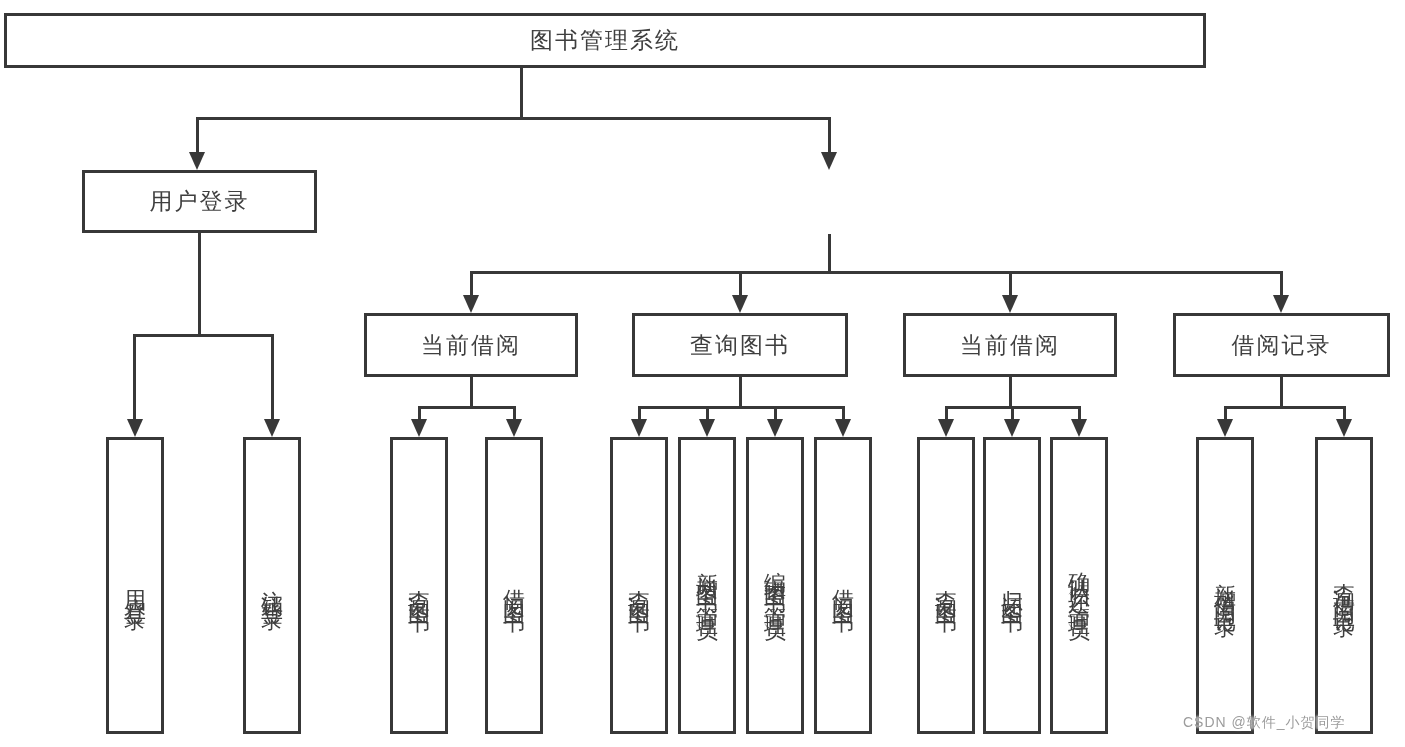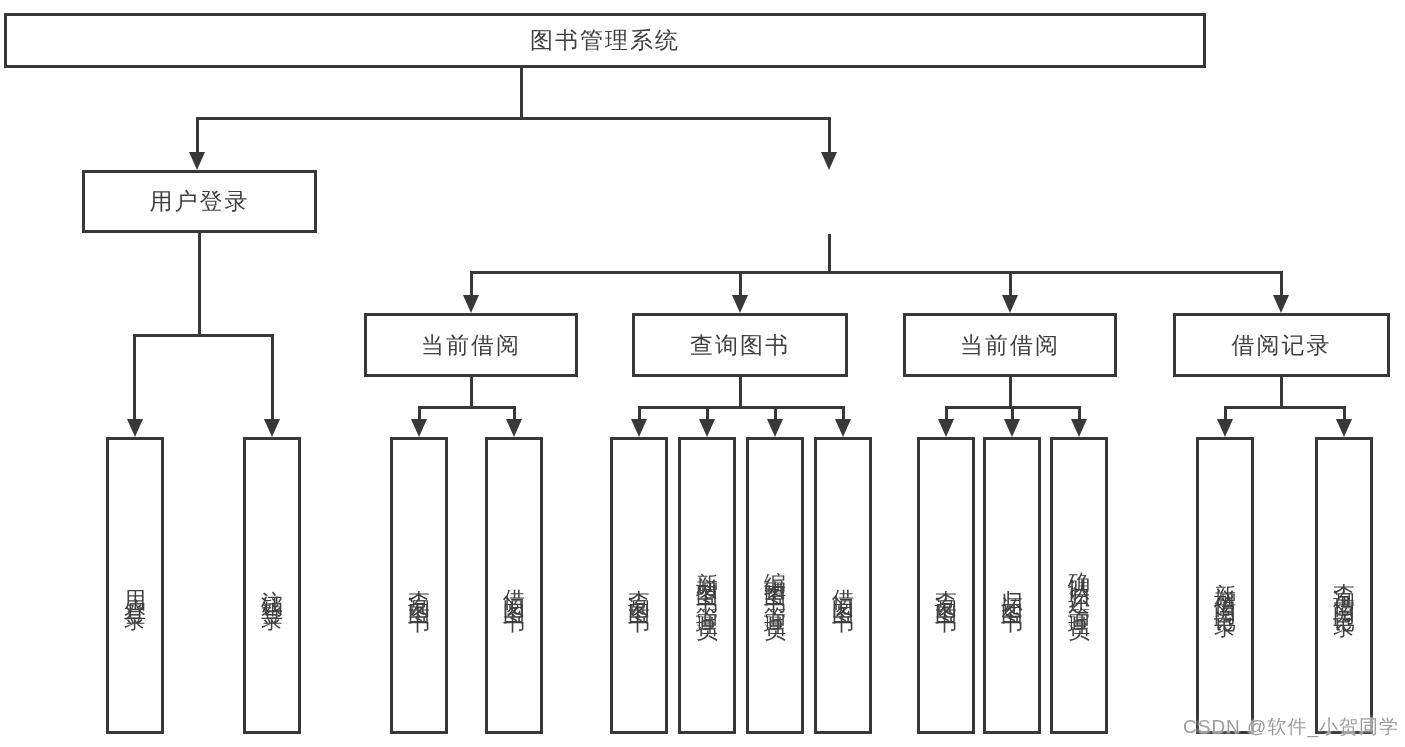--- a/index.html
+++ b/index.html
@@ -42,21 +42,21 @@
   .hl{position:absolute;height:3px;background:var(--line);}
   .ah{
     position:absolute;width:0;height:0;
     border-left:8px solid transparent;
     border-right:8px solid transparent;
     border-top:18px solid var(--line);
   }
   .watermark{
     position:absolute;
     left:1183px;top:714px;
-    font-size:19px;
+    font-size:14px;
     color:var(--wm);
     letter-spacing:1px;
     z-index:5;
     text-shadow:0 0 3px #ffffff,0 0 3px #ffffff;
     white-space:nowrap;
   }
 </style>
 </head>
 <body>
 

